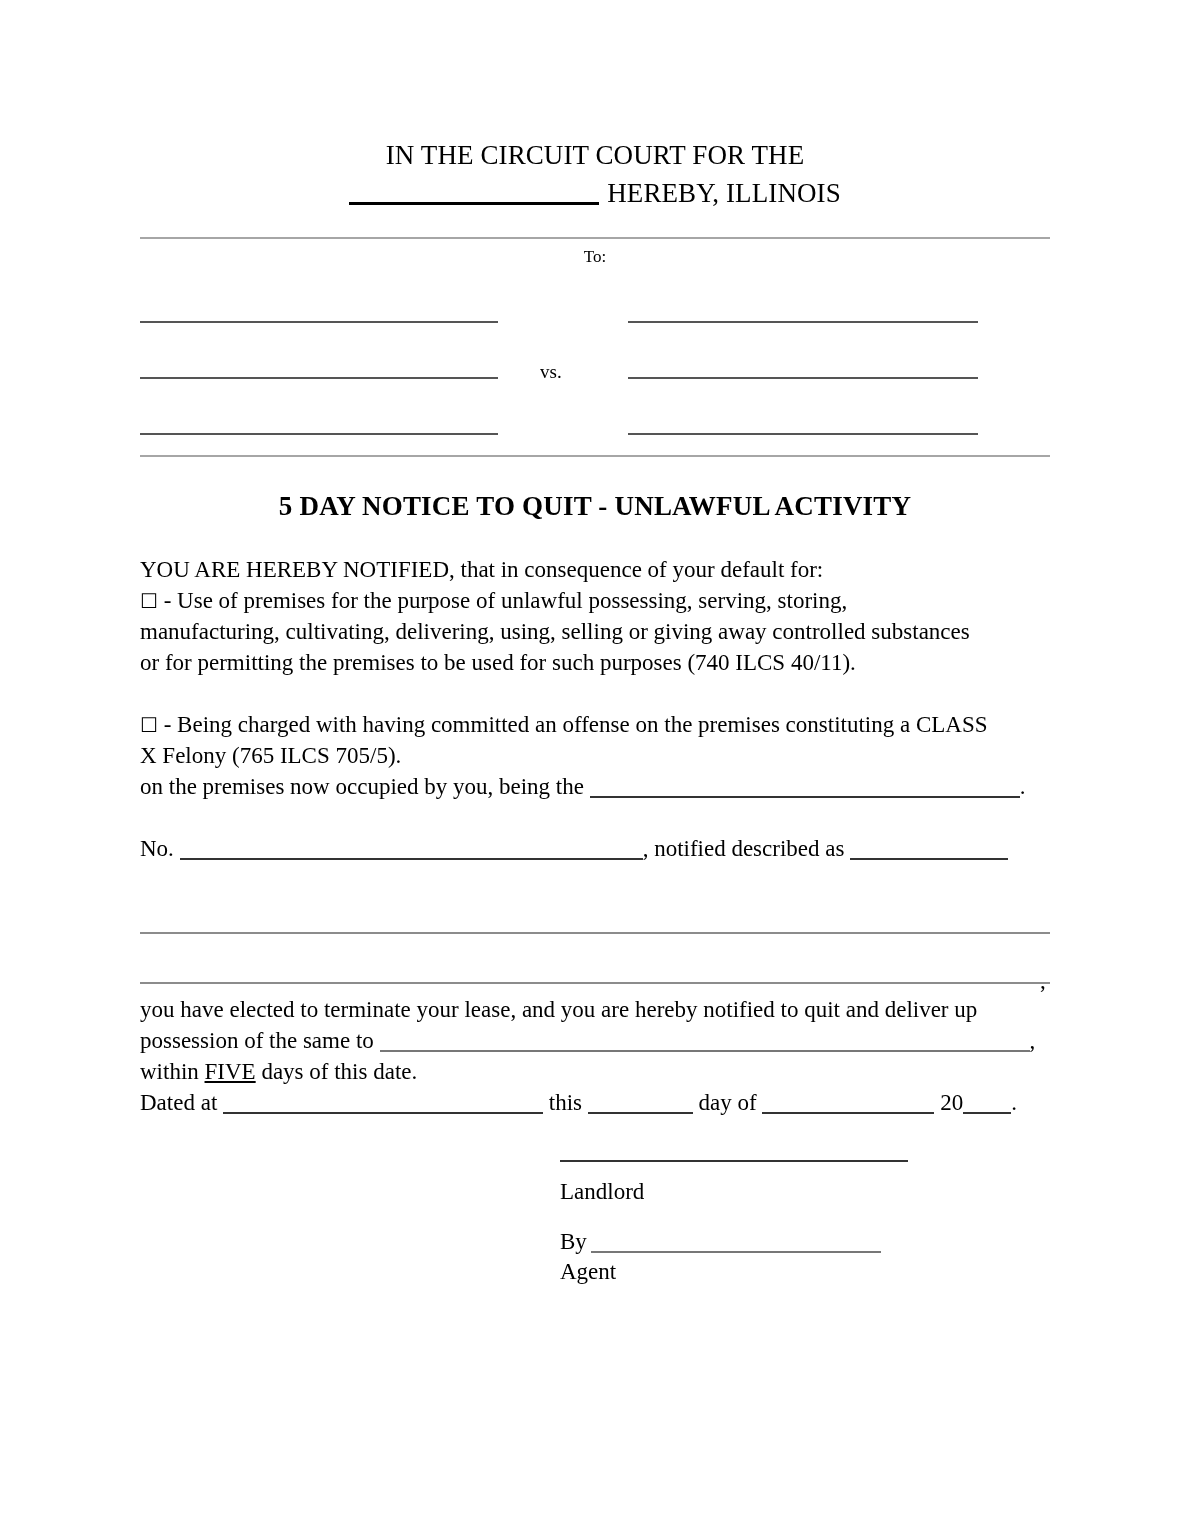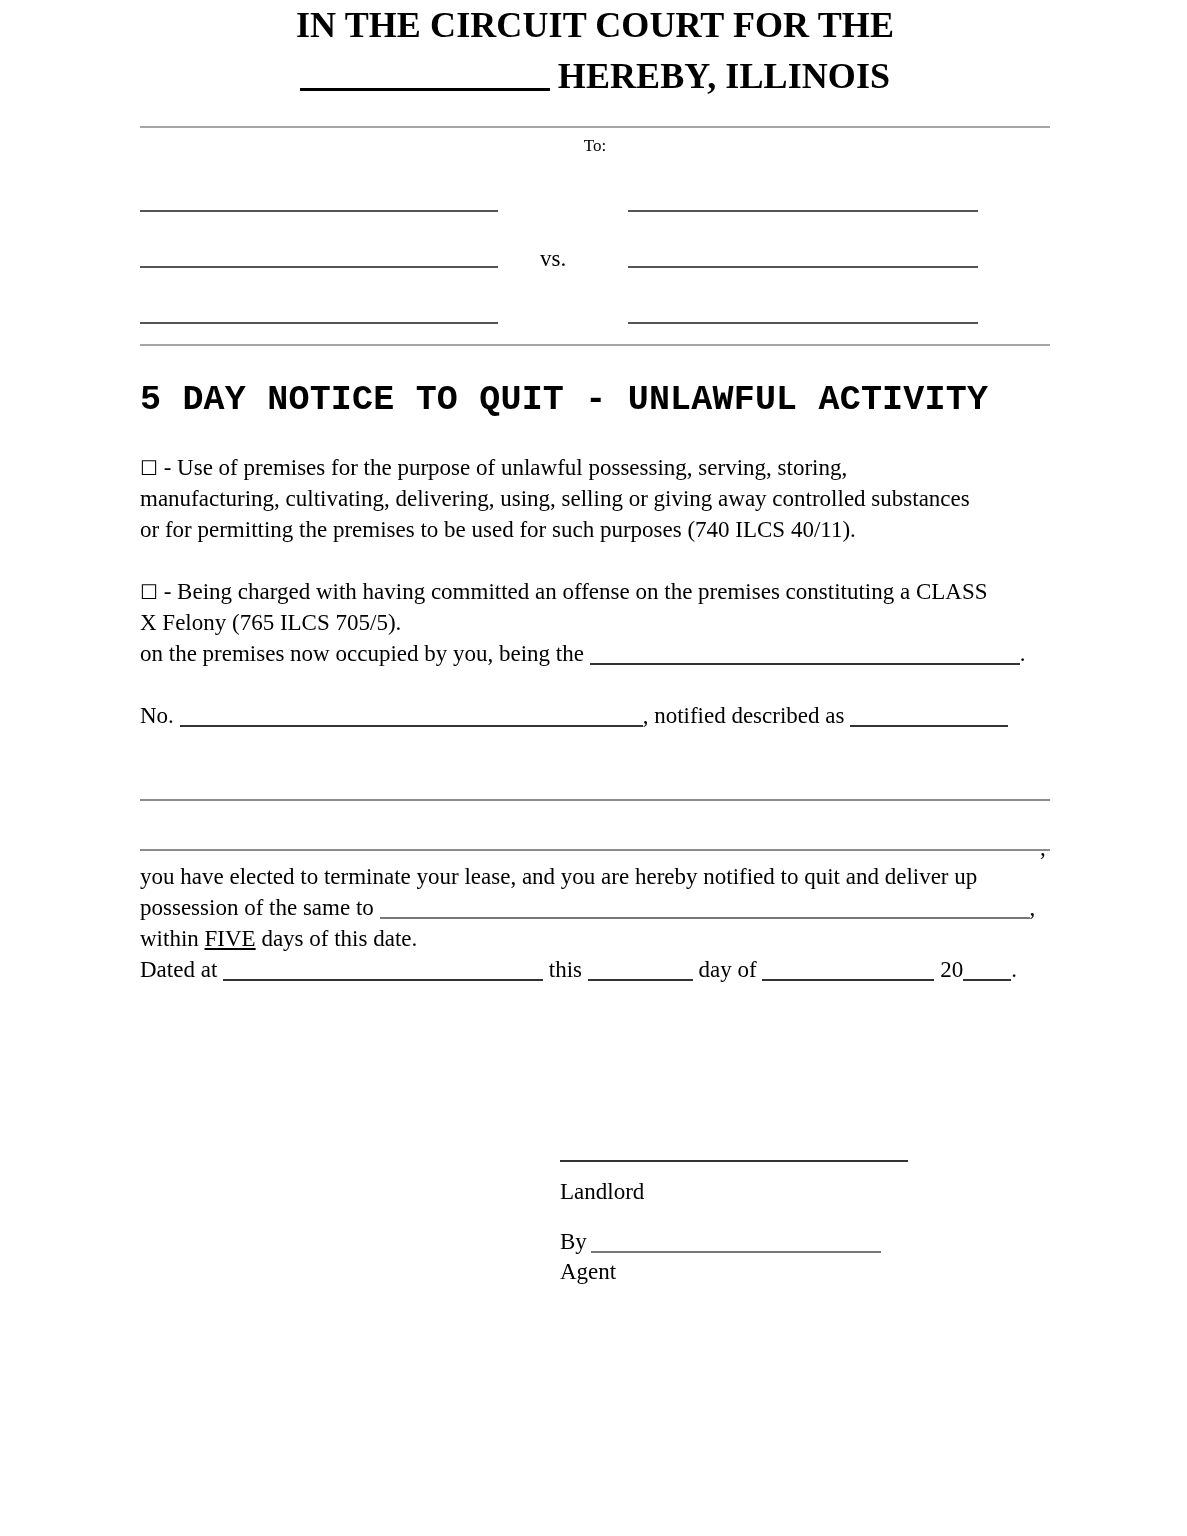--- a/index.html
+++ b/index.html
@@ -22,24 +22,25 @@
   .content {
     position: absolute;
     left: 140px;
     top: 0;
     width: 910px;
   }
 
   
   .court-header {
     text-align: center;
-    font-weight: bold;
-    font-size: 36px;
+    font-weight: normal;
+    font-size: 27px;
     letter-spacing: 0.1px;
     line-height: 1.42;
+    padding-top: 136px;
   }
   .court-header .line1 { display: block; }
   .court-header .line2 {
     display: block;
     text-align: center;
     white-space: nowrap;
   }
   .county-blank {
     display: inline-block;
     width: 250px;
@@ -78,35 +79,35 @@
     position: absolute;
     left: 488px;
     bottom: 6px;
     width: 350px;
     border-bottom: 2px solid #555;
   }
   .cap-vs {
     position: absolute;
     left: 400px;
     bottom: 2px;
-    font-size: 23px;
+    font-size: 19px;
   }
   .caption-row.r2 { height: 56px; }
   .caption-row.r3 { height: 56px; }
   .caption-bottom-rule {
     margin-top: 14px;
   }
 
   
   .doc-title {
+    text-align: center;
     font-weight: bold;
-    font-size: 35px;
+    font-size: 27px;
     margin-top: 34px;
     letter-spacing: 0.2px;
-    font-family: Liberation Mono, monospace;
   }
 
   
   .body-text {
     font-size: 23px;
     line-height: 31px;
     margin-top: 32px;
   }
   .body-text p {
     margin: 0;
@@ -221,20 +222,21 @@
         <span class="cap-right"></span>
       </div>
 
       <div class="rule-full caption-bottom-rule"></div>
     </div>
 
     <div class="doc-title">5 DAY NOTICE TO QUIT - UNLAWFUL ACTIVITY</div>
 
     <div class="body-text">
 
+      <p>YOU ARE HEREBY NOTIFIED, that in consequence of your default for:</p>
 
       <p><span class="checkbox-glyph">☐</span> <span>- Use of premises for the purpose of unlawful possessing, serving, storing,</span></p>
       <p>manufacturing, cultivating, delivering, using, selling or giving away controlled substances</p>
       <p>or for permitting the premises to be used for such purposes (740 ILCS 40/11).</p>
 
       <div class="para-gap"></div>
 
       <p><span class="checkbox-glyph">☐</span> <span>- Being charged with having committed an offense on the premises constituting a CLASS</span></p>
       <p>X Felony (765 ILCS 705/5).</p>
 

